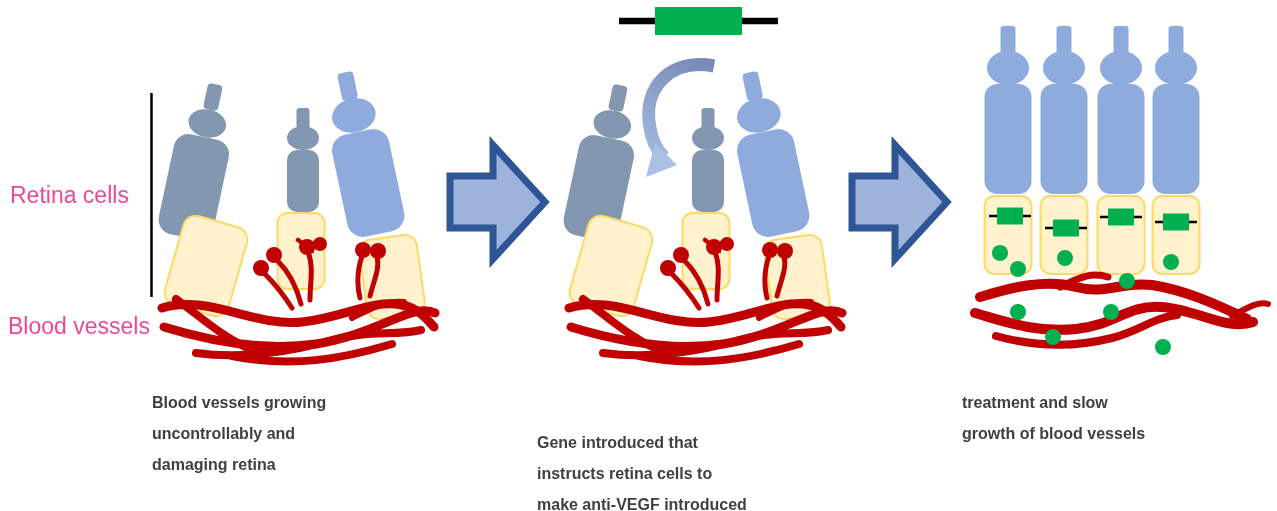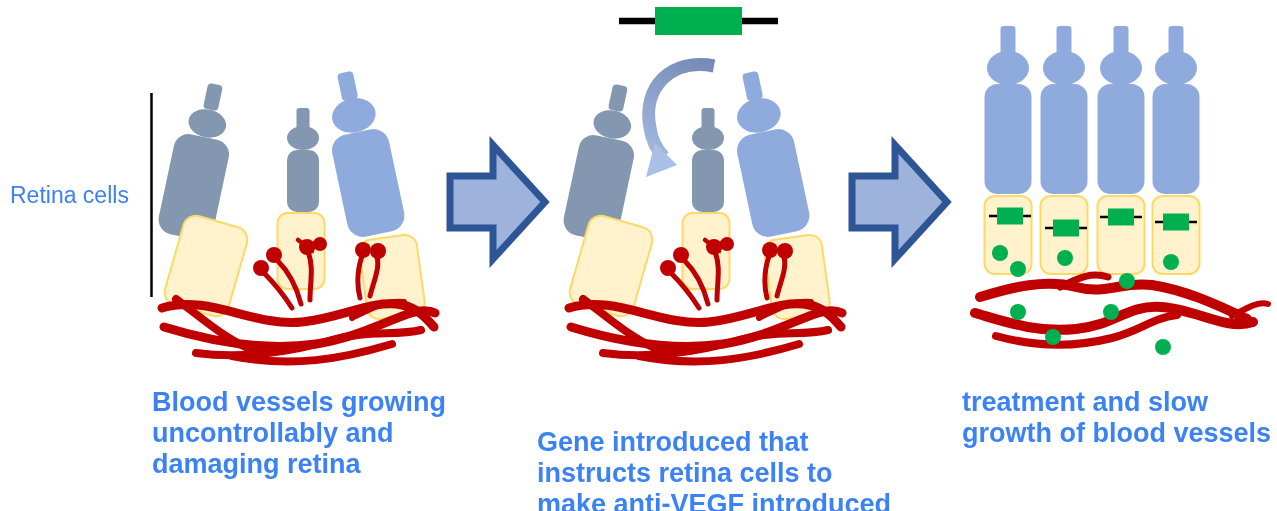--- a/index.html
+++ b/index.html
@@ -9,29 +9,29 @@
     font-family: "Liberation Sans", sans-serif;
     color: #000;
   }
   .canvas { position: absolute; left: 0; top: 0; width: 1277px; height: 511px; }
   svg.art { position: absolute; left: 0; top: 0; }
 
   .side-label {
     position: absolute;
     font-size: 23px;
     font-weight: 400;
-    color: #3b82f6;
+    color: #ec4899;
     white-space: nowrap;
   }
   .caption {
     position: absolute;
-    font-size: 27px;
+    font-size: 16px;
     font-weight: 700;
     line-height: 31px;
-    color: #3b82f6;
+    color: #404040;
     white-space: nowrap;
   }
 
   
   .cell-gray  { fill: var(--cell-gray-blue, #8497B0); }
   .cell-blue  { fill: var(--cell-light-blue, #8FAADC); }
   .cream-shape { fill: var(--cell-base-fill, #FFF2CC); stroke: var(--cell-base-border, #FFD966); stroke-width: 2; }
   .vessel { stroke: var(--vessel-red, #C00000); fill: none; stroke-linecap: round; }
   .bulb   { fill: var(--vessel-red, #C00000); }
   .dot    { fill: var(--gene-green, #00B050); }
@@ -180,20 +180,21 @@
         <circle class="dot" cx="1127" cy="281" r="8"></circle>
         <circle class="dot" cx="1018" cy="312" r="8"></circle>
         <circle class="dot" cx="1053" cy="337" r="8"></circle>
         <circle class="dot" cx="1111" cy="312" r="8"></circle>
         <circle class="dot" cx="1163" cy="347" r="8"></circle>
       </g>
     </g>
   </svg>
 
   <div class="side-label" style="left:10px; top:182px;">Retina cells</div>
+  <div class="side-label" style="left:8px; top:313px;">Blood vessels</div>
 
   <div class="caption" style="left:152px; top:387px;">
     <div>Blood vessels growing</div>
     <div>uncontrollably and</div>
     <div>damaging retina</div>
   </div>
 
   <div class="caption" style="left:537px; top:387px;margin-top:40px;">
     <div>Gene introduced that</div>
     <div>instructs retina cells to</div>

